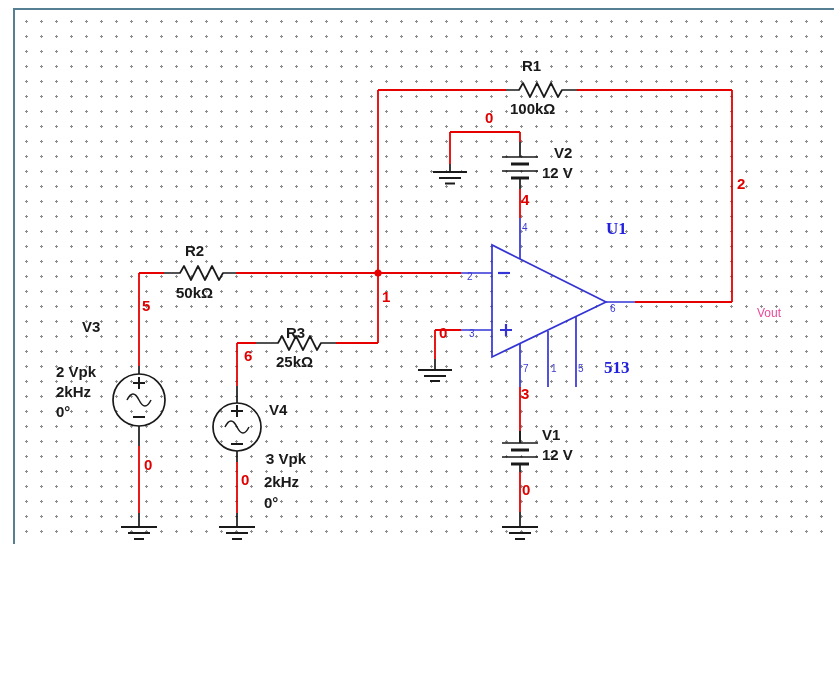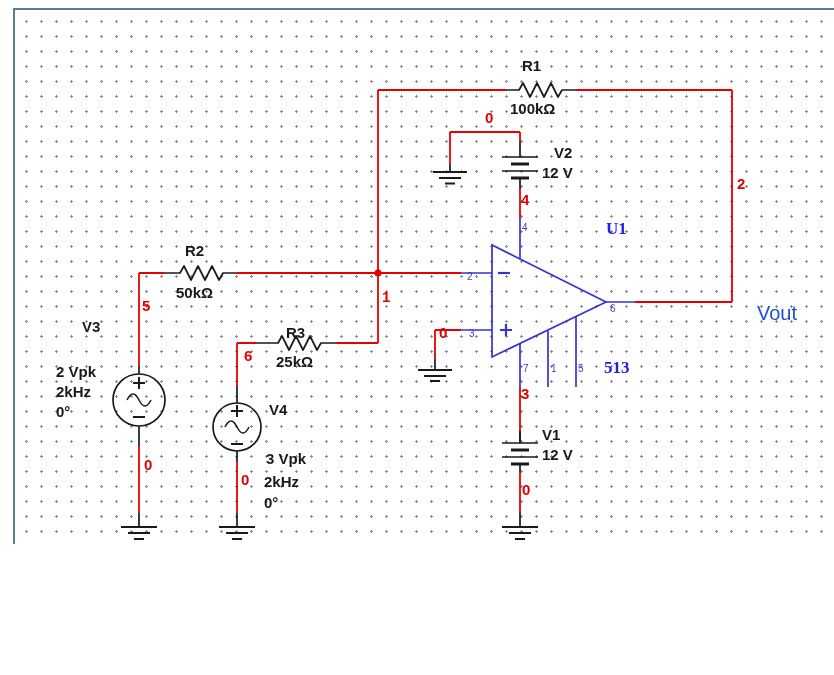--- a/index.html
+++ b/index.html
@@ -7,21 +7,21 @@
         font-family:"Liberation Sans",sans-serif;}
   .canvas{position:absolute;left:13px;top:8px;width:819px;height:603px;
           border:2px solid #567f93;border-right:none;background-color:#ffffff;
           background-image:radial-gradient(#8c8c8c 1px,transparent 1.3px);
           background-size:15px 15px;background-position:4px 4px;}
   svg.schem{position:absolute;left:0;top:0;width:834px;height:675px;pointer-events:none;}
   .lbl{position:absolute;white-space:nowrap;font-weight:bold;font-size:15px;color:#1a1a1a;line-height:17px;}
   .net{position:absolute;white-space:nowrap;font-weight:bold;font-size:15px;color:#e00000;line-height:17px;}
   .pin{position:absolute;white-space:nowrap;font-size:10px;color:#3a3ad8;line-height:11px;}
   .refblue{position:absolute;white-space:nowrap;font-weight:bold;font-size:17px;color:#2222dd;line-height:18px;font-family:Liberation Serif, serif;}
-  .vout{position:absolute;white-space:nowrap;font-size:20px;color:#1d4ed8;line-height:18px;}
+  .vout{position:absolute;white-space:nowrap;font-size:12px;color:#ec4899;line-height:18px;}
   .caption{position:absolute;left:10px;top:637px;font-size:20px;font-weight:600;color:#4a7ebc;white-space:nowrap;}
 </style>
 </head>
 <body>
 
 <div class="page">
 
   <div class="canvas"></div>
 
   <svg class="schem" viewBox="0 0 834 675">

